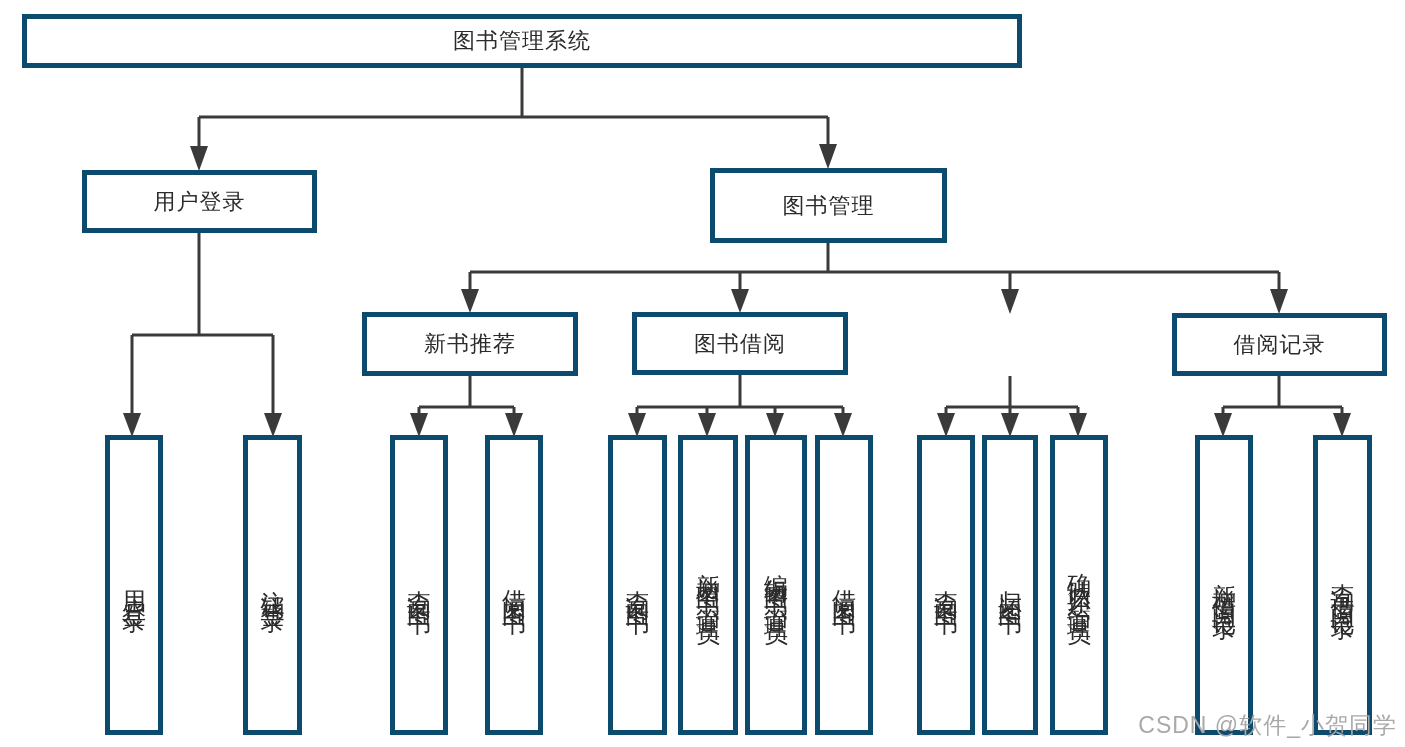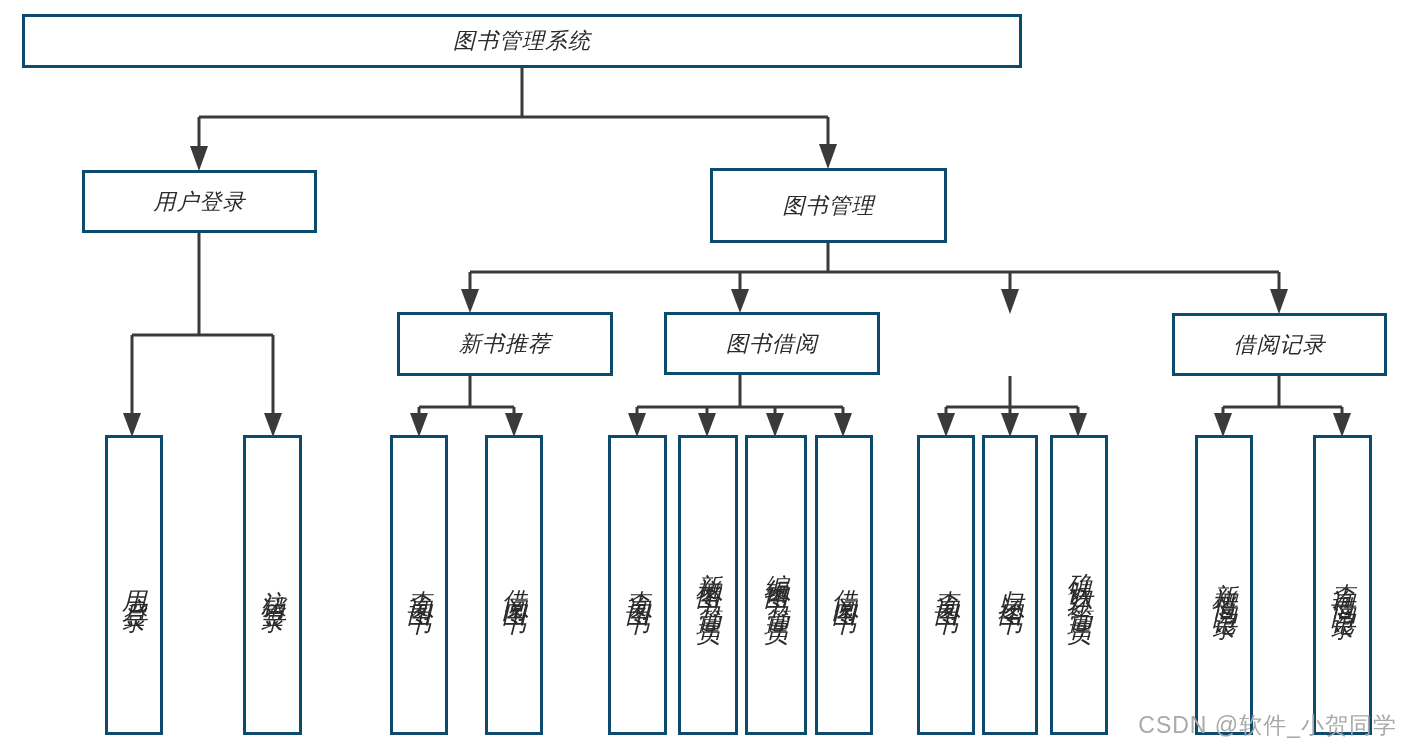--- a/index.html
+++ b/index.html
@@ -19,28 +19,27 @@
     position: absolute;
     left: 0;
     top: 0;
     width: 1405px;
     height: 747px;
     pointer-events: none;
   }
   .node {
     position: absolute;
     box-sizing: border-box;
-    border: 3px solid #0c4a6e;
+    border: 5px solid #0c4a6e;
     background: #ffffff;
     display: flex;
     align-items: center;
     justify-content: center;
     color: #2b2b2b;
     text-align: center;
-    font-style: italic;
   }
   .node.h {
     font-size: 22px;
     letter-spacing: 1px;
     white-space: nowrap;
   }
   .node.leaf {
     top: 435px;
     height: 300px;
     writing-mode: vertical-rl;
@@ -106,22 +105,22 @@
       <polygon points="1214,413 1232,413 1223,437"></polygon>
       <polygon points="1333,413 1351,413 1342,437"></polygon>
     </g>
   </svg>
 
   <div class="node h" style="left:22px; top:14px; width:1000px; height:54px;">图书管理系统</div>
 
   <div class="node h" style="left:82px; top:170px; width:235px; height:63px;">用户登录</div>
   <div class="node h" style="left:710px; top:168px; width:237px; height:75px;">图书管理</div>
 
-  <div class="node h" style="left:362px; top:312px; width:216px; height:64px;margin-left:35px;">新书推荐</div>
-  <div class="node h" style="left:632px; top:312px; width:216px; height:63px;margin-left:32px;">图书借阅</div>
+  <div class="node h" style="left:362px; top:312px; width:216px; height:64px;">新书推荐</div>
+  <div class="node h" style="left:632px; top:312px; width:216px; height:63px;">图书借阅</div>
   <div class="node h" style="left:1172px; top:313px; width:215px; height:63px;">借阅记录</div>
 
   <div class="node leaf" style="left:105px; width:58px;">用户登录</div>
   <div class="node leaf" style="left:243px; width:59px;">注销登录</div>
   <div class="node leaf" style="left:390px; width:58px;">查询图书</div>
   <div class="node leaf" style="left:485px; width:58px;">借阅图书</div>
   <div class="node leaf" style="left:608px; width:59px;">查询图书</div>
   <div class="node leaf" style="left:678px; width:60px;">新增图书（管理员）</div>
   <div class="node leaf" style="left:745px; width:62px;">编辑图书（管理员）</div>
   <div class="node leaf" style="left:815px; width:58px;">借阅图书</div>

